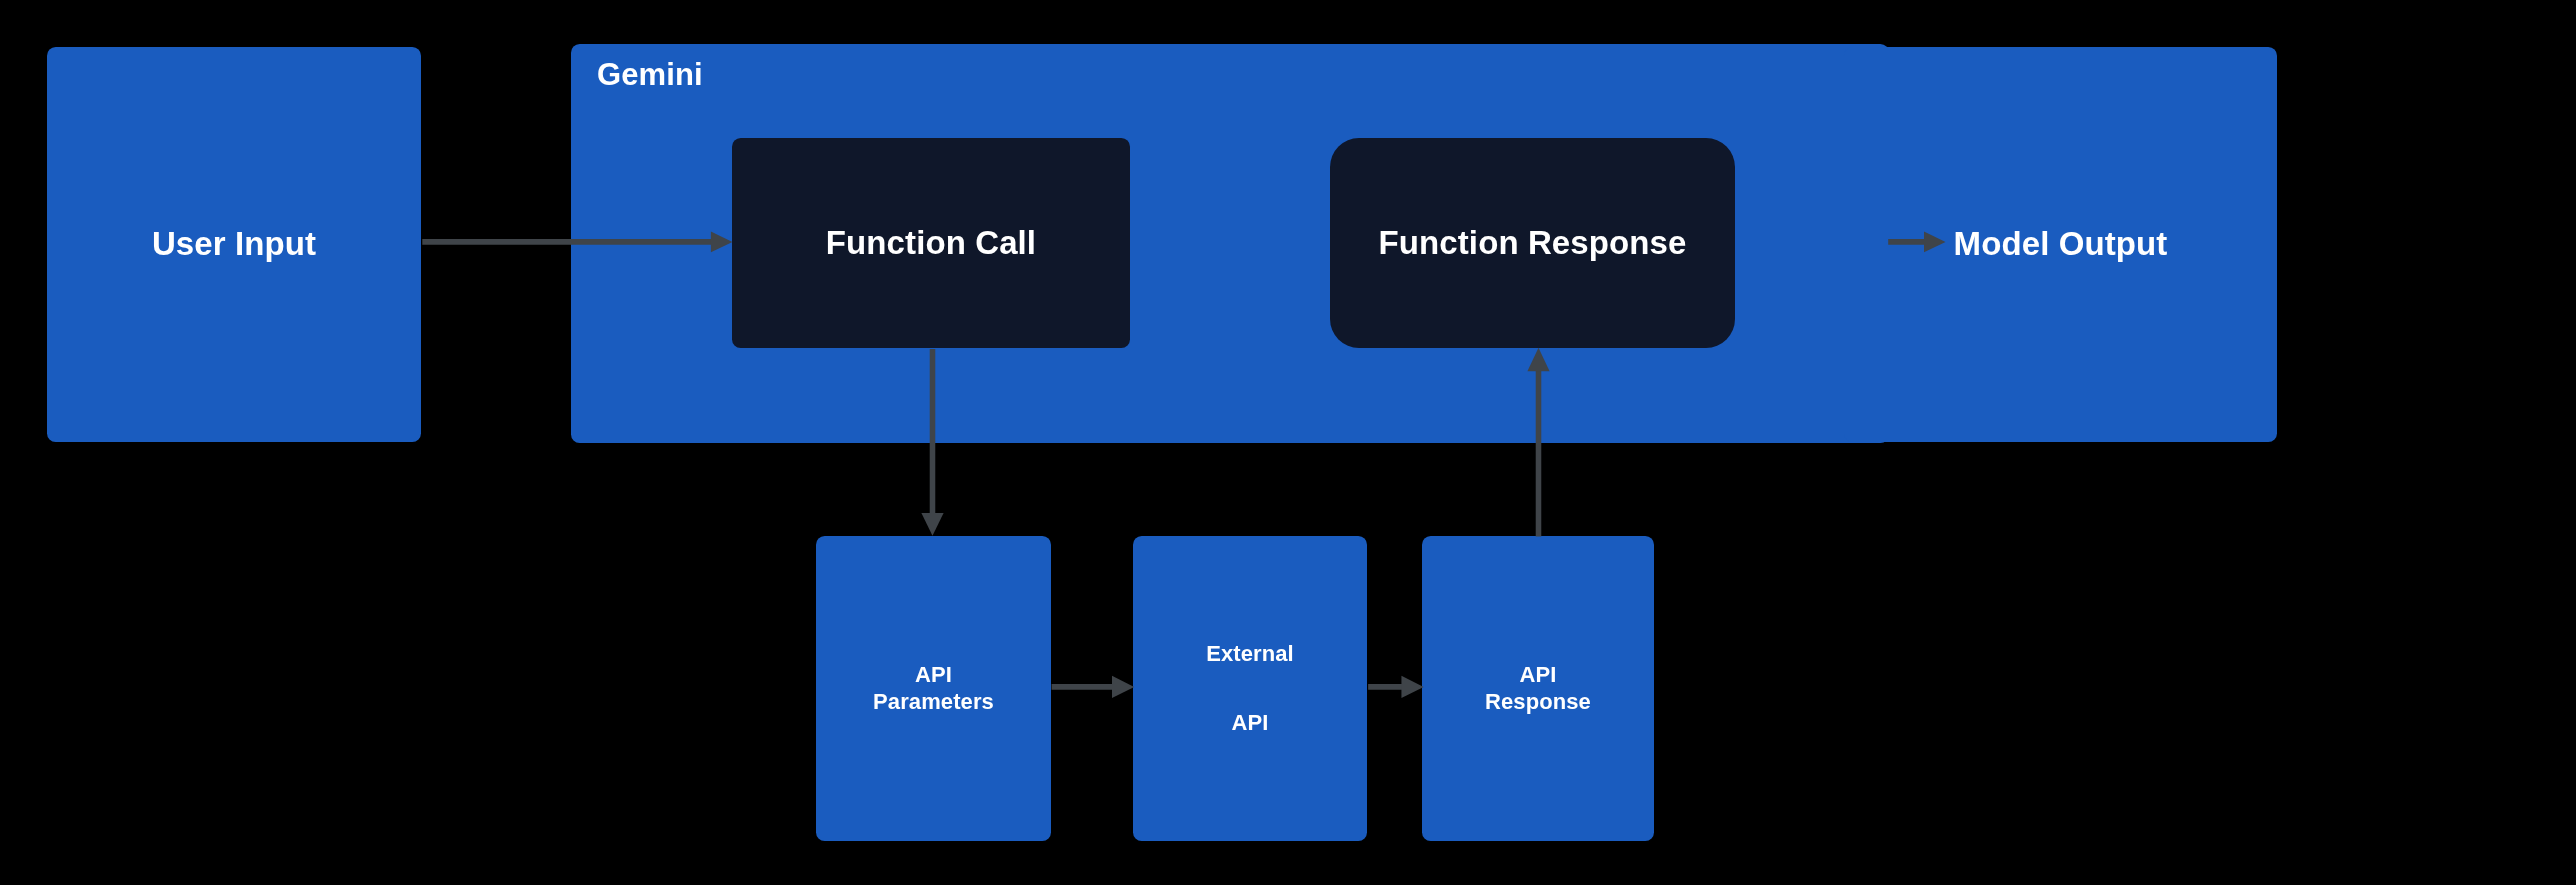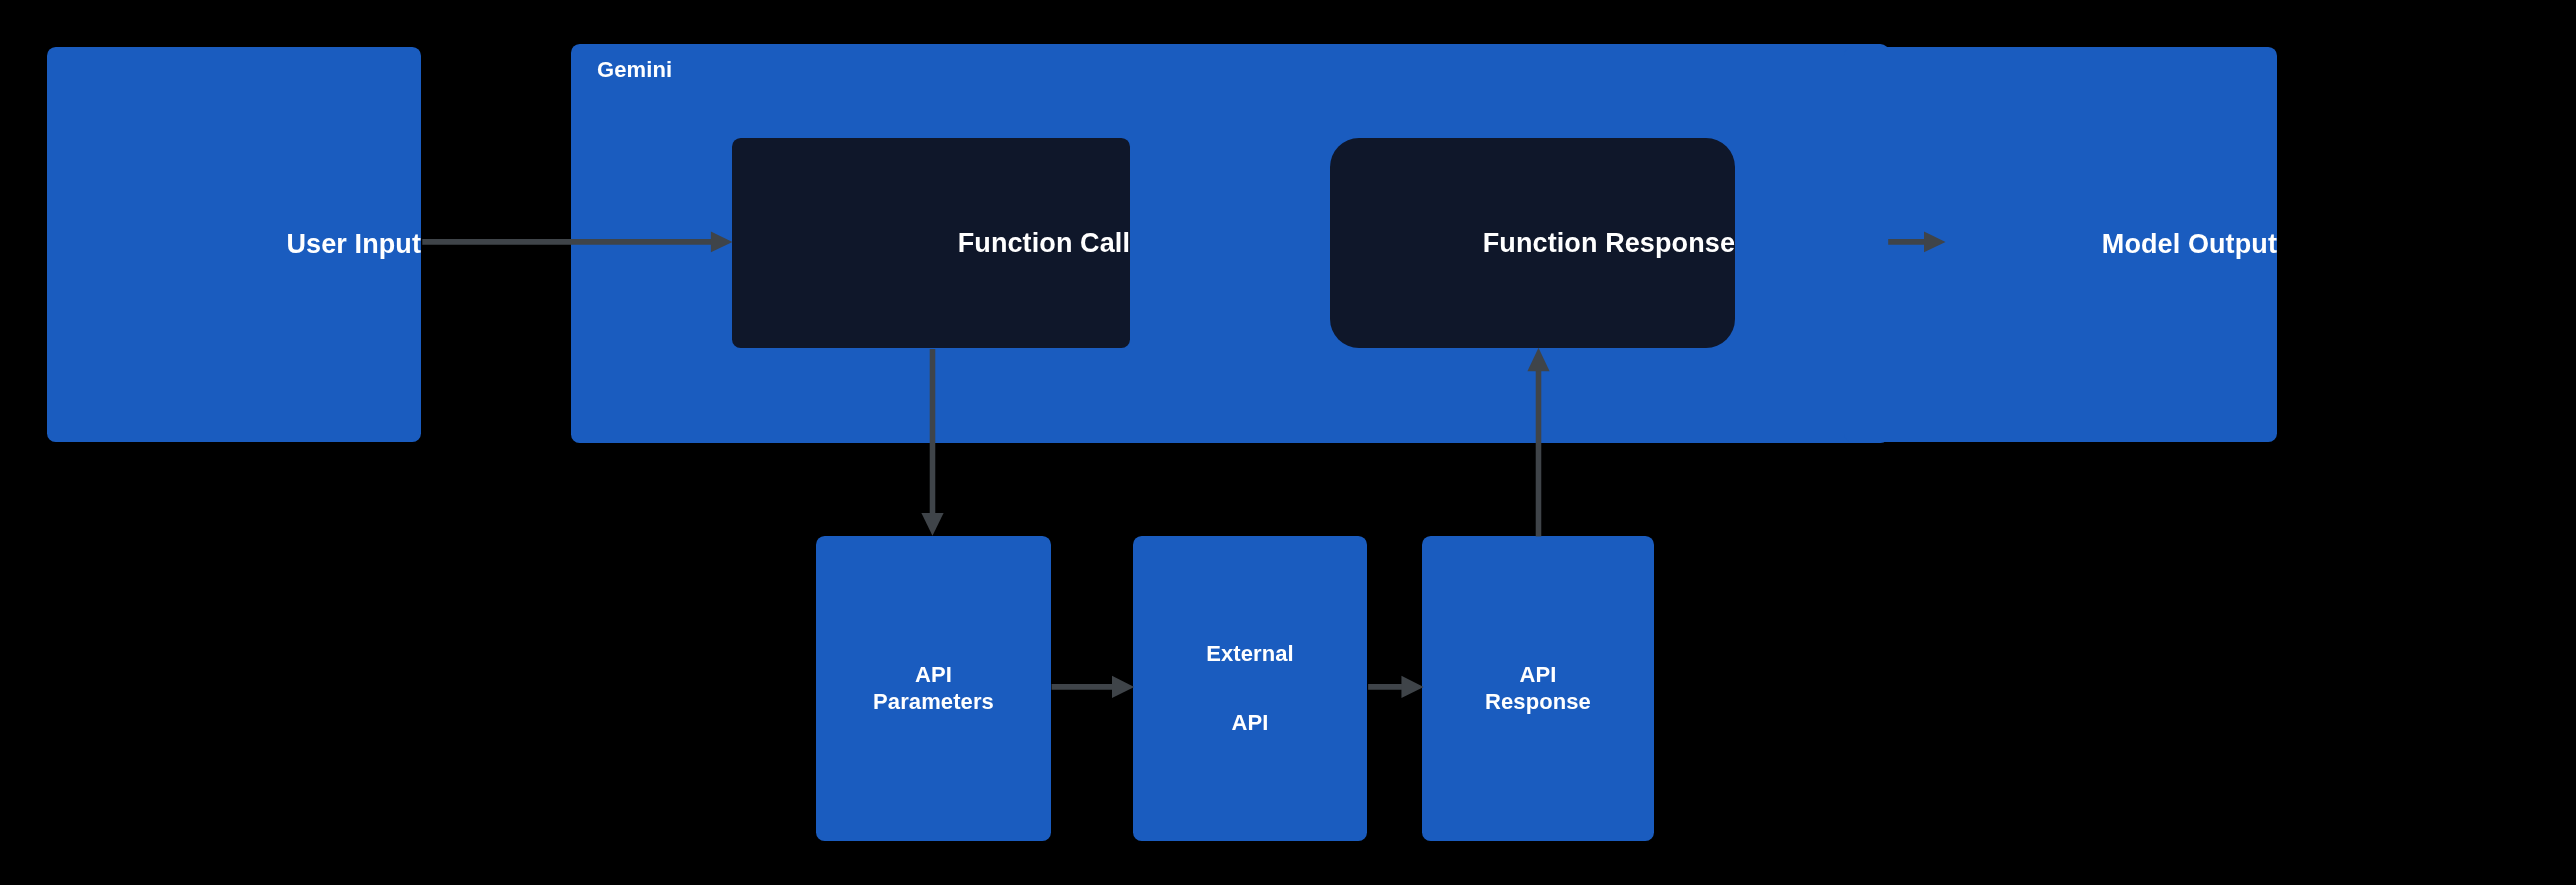--- a/index.html
+++ b/index.html
@@ -41,35 +41,35 @@
   .group {
     position: absolute;
     box-sizing: border-box;
     border-radius: 8.7px;
     background: #1a5cbf;
   }
   .group-label {
     position: absolute;
     color: #ffffff;
     font-weight: bold;
-    font-size: 22px;
+    font-size: 31px;
     letter-spacing: 0.1px;
     user-select: none;
     white-space: nowrap;
     text-align: center;
   }
 
   
   .edge {
     position: absolute;
   }
   .edge svg { display: block; overflow: visible; }
 
   
-  .t-lg { font-size: 27px; justify-content: flex-end; }
+  .t-lg { font-size: 33px; }
   .t-md { font-size: 22px; }
 </style>
 </head>
 <body>
 
 <div id="canvas">
 
   <div class="group" style="left:571px; top:44px; width:1318px; height:399px;">
   </div>
   <div class="group-label" style="left:597px; top:57px;">Gemini</div>

